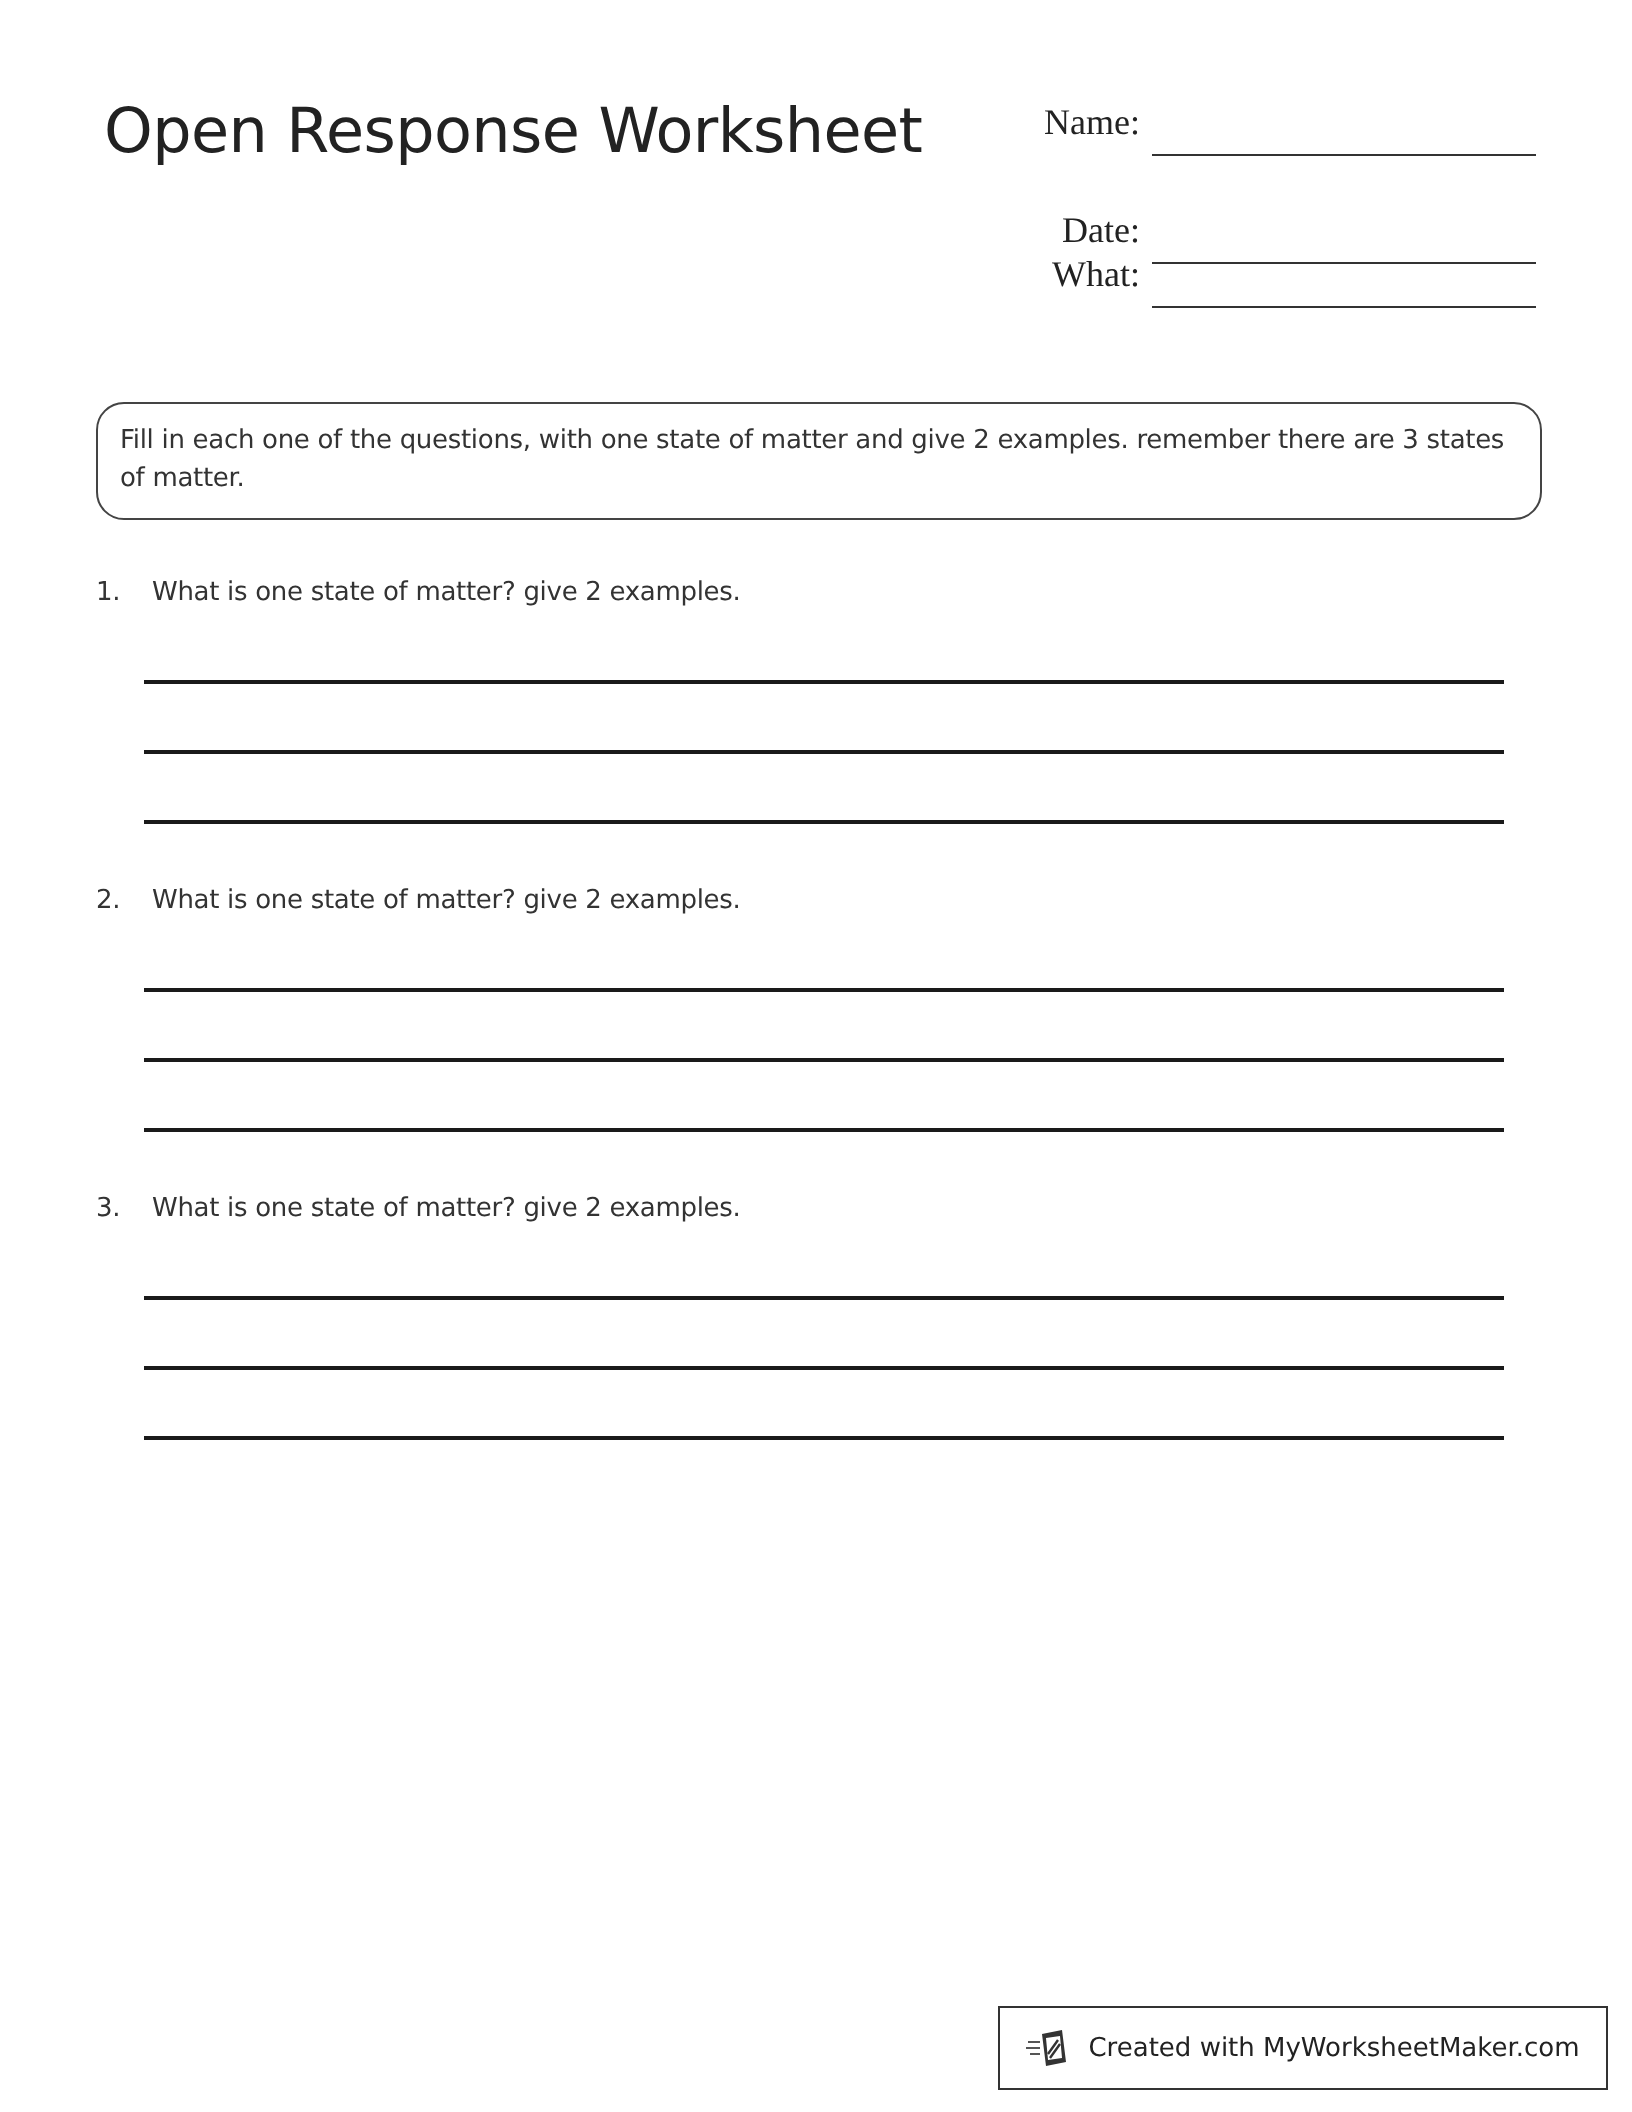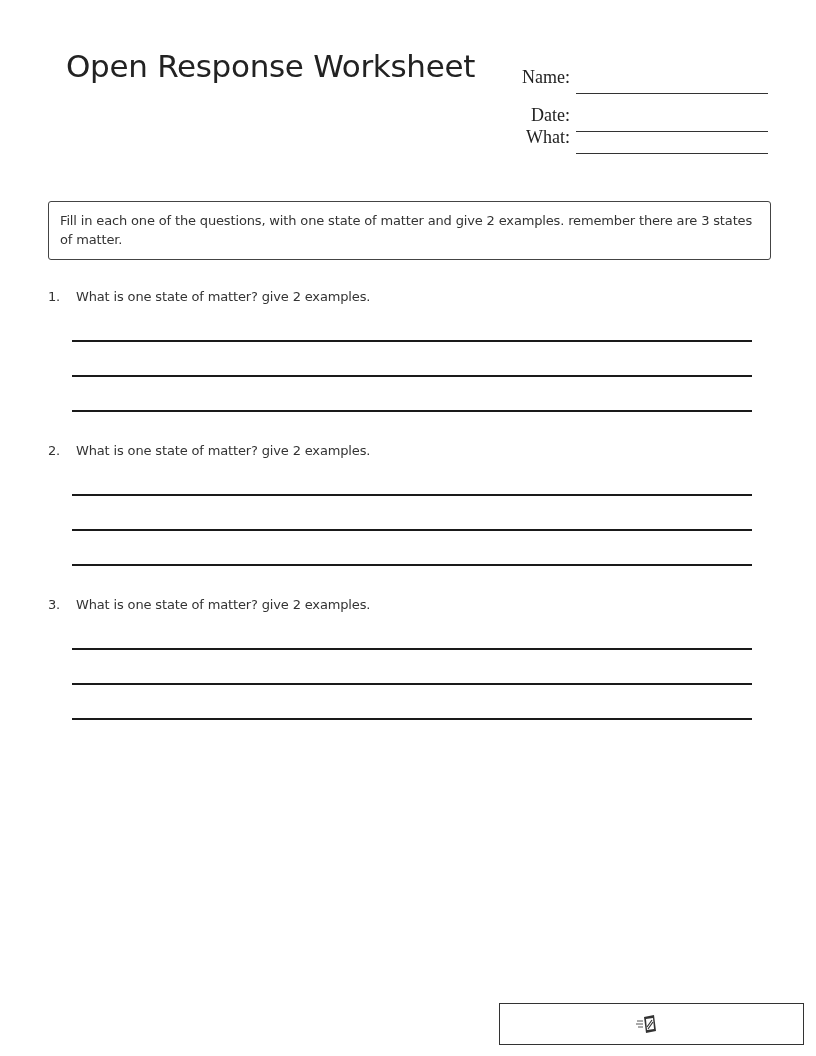--- a/index.html
+++ b/index.html
@@ -1,30 +1,30 @@
 <!DOCTYPE html>
 <html><head>
 <meta charset="utf-8">
 <style>
   html, body { margin: 0; padding: 0; background: #ffffff; }
   body { width: 816px; height: 1056px; position: relative; overflow: hidden; color: #222; }
   .title {
-    position: absolute; left: 66px; top: 48px;
+    position: absolute; left: 52px; top: 48px;
     font-family: "DejaVu Sans", sans-serif; font-size: 31px; font-weight: normal;
     color: #222; letter-spacing: -0.3px; white-space: nowrap;
   }
   .meta-row { position: absolute; left: 500px; width: 268px; height: 30px; }
   .meta-label {
     position: absolute; right: 198px; bottom: 6px;
     font-family: "Liberation Serif", serif; font-size: 18px; color: #222; white-space: nowrap;
   }
   .meta-line { position: absolute; left: 76px; right: 0; bottom: 0; border-bottom: 1.5px solid #333; height: 0; }
   .instructions {
     position: absolute; left: 48px; top: 201px; width: 700px; min-height: 37px;
-    border: 1.5px solid #444; border-radius: 3px; padding: 9px 10px 10px 11px;
+    border: 1.5px solid #444; border-radius: 14px; padding: 9px 10px 10px 11px;
     font-family: "DejaVu Sans", sans-serif; font-size: 13px; line-height: 19px; color: #333;
     letter-spacing: -0.15px;
   }
   .question { position: absolute; left: 48px; width: 704px; }
   .q-text {
     font-family: "DejaVu Sans", sans-serif; font-size: 13px; color: #333; letter-spacing: -0.15px;
     display: flex; white-space: nowrap;
   }
   .q-num { width: 28px; }
   .answer-line { position: absolute; left: 24px; width: 680px; height: 0; border-bottom: 2px solid #1a1a1a; }
@@ -34,21 +34,21 @@
     display: flex; align-items: center; justify-content: center;
     font-family: "DejaVu Sans", sans-serif; font-size: 13px; color: #222;
   }
   .footer svg { margin-right: 7px; }
 </style>
 </head>
 <body>
 
 <div class="title">Open Response Worksheet</div>
 
-<div class="meta-row" style="top:64px;">
+<div class="meta-row" style="top:48px;">
   <span class="meta-label">Name:</span>
   <div class="meta-line"></div>
 </div>
 <div class="meta-row" style="top:86px;margin-top:16px;">
   <span class="meta-label">Date:</span>
   <div class="meta-line"></div>
 </div>
 <div class="meta-row" style="top:124px;">
   <span class="meta-label">What:</span>
   <div class="meta-line"></div>
@@ -88,13 +88,14 @@
 
 <div class="footer">
   <svg width="24" height="20" viewBox="0 0 24 20">
     <line x1="1" y1="7" x2="7" y2="7" stroke="#555" stroke-width="1"></line>
     <line x1="0" y1="10" x2="7" y2="10" stroke="#555" stroke-width="1"></line>
     <line x1="2" y1="13" x2="7" y2="13" stroke="#555" stroke-width="1"></line>
     <path d="M8 3 L18 1 L20 17 L10 19 Z" fill="#333"></path>
     <path d="M10 5 L17 4 L18 15 L11 16 Z" fill="#fff"></path>
     <path d="M11 13 L16 6 M12 15 L17 8" stroke="#333" stroke-width="1.2"></path>
   </svg>
+  <span>Created with MyWorksheetMaker.com</span>
 </div>
 
 </body></html>

